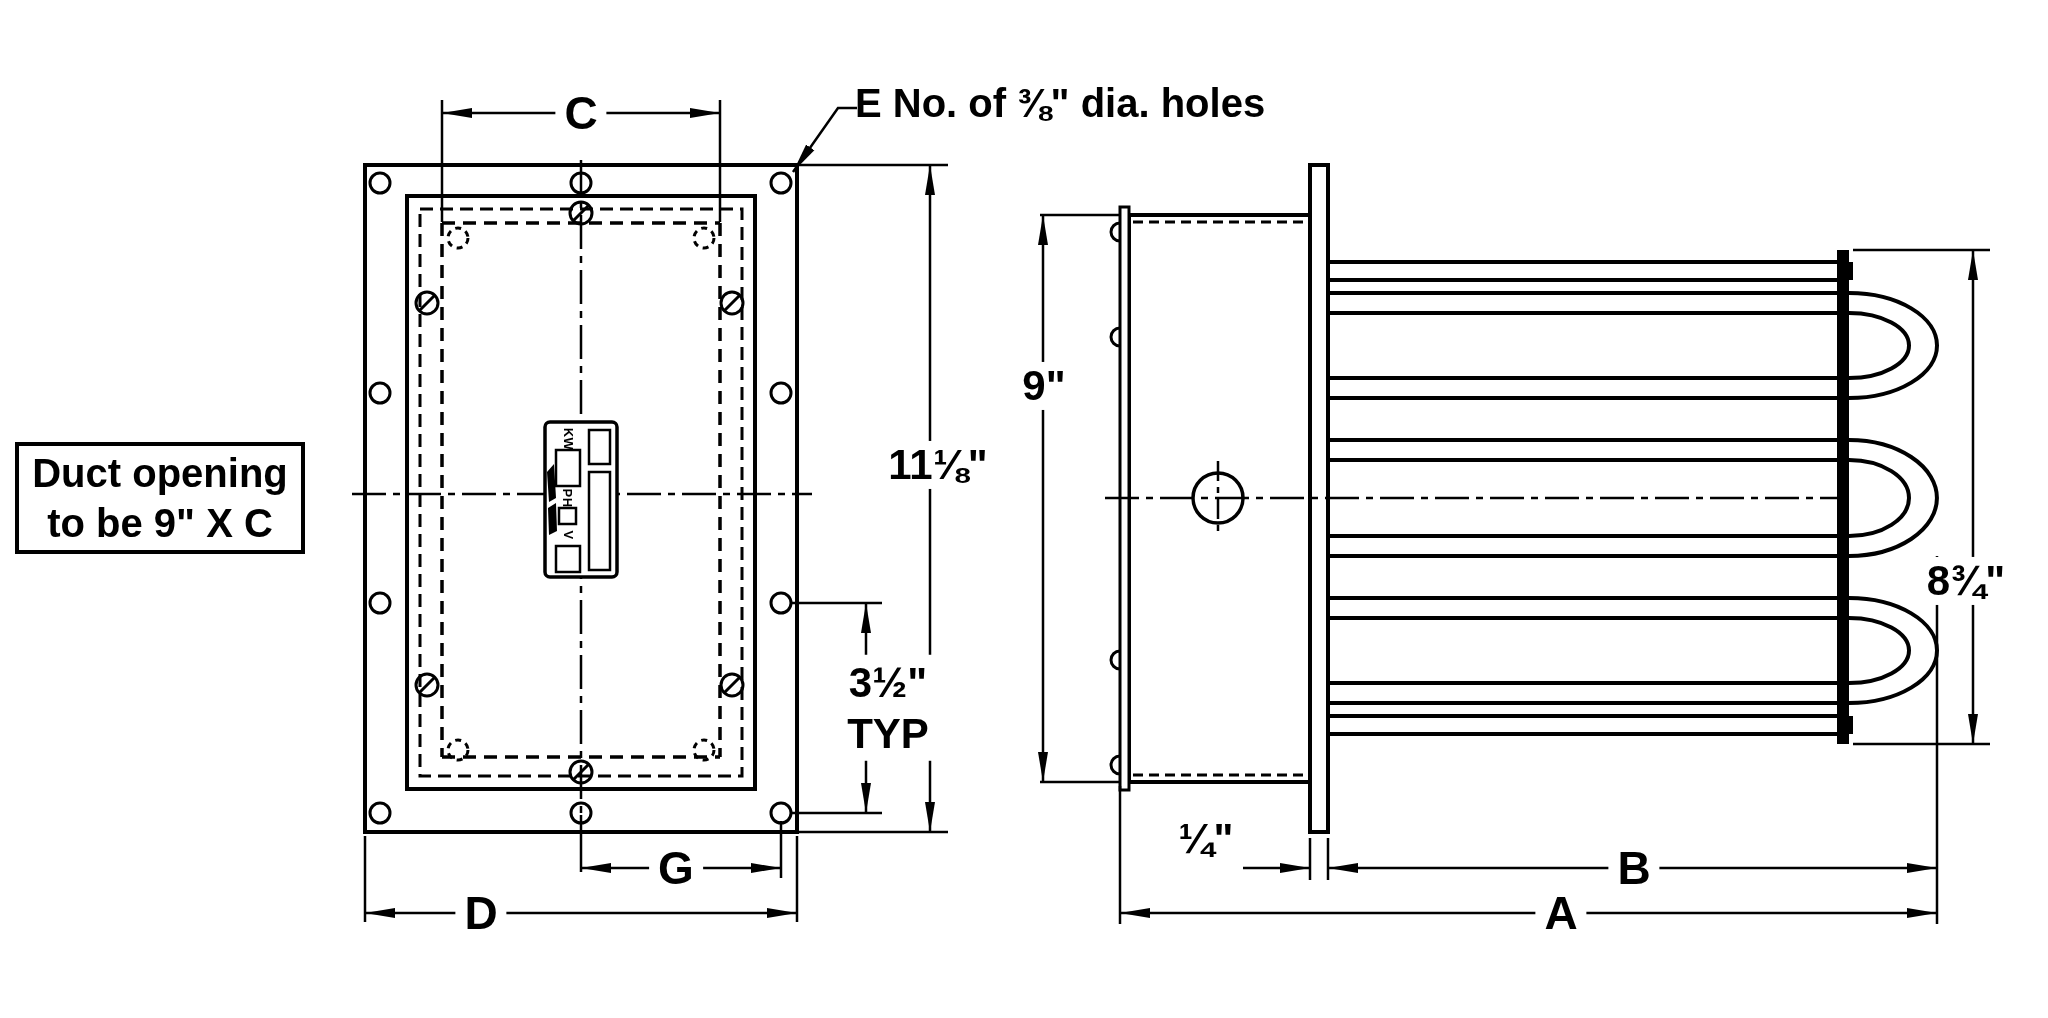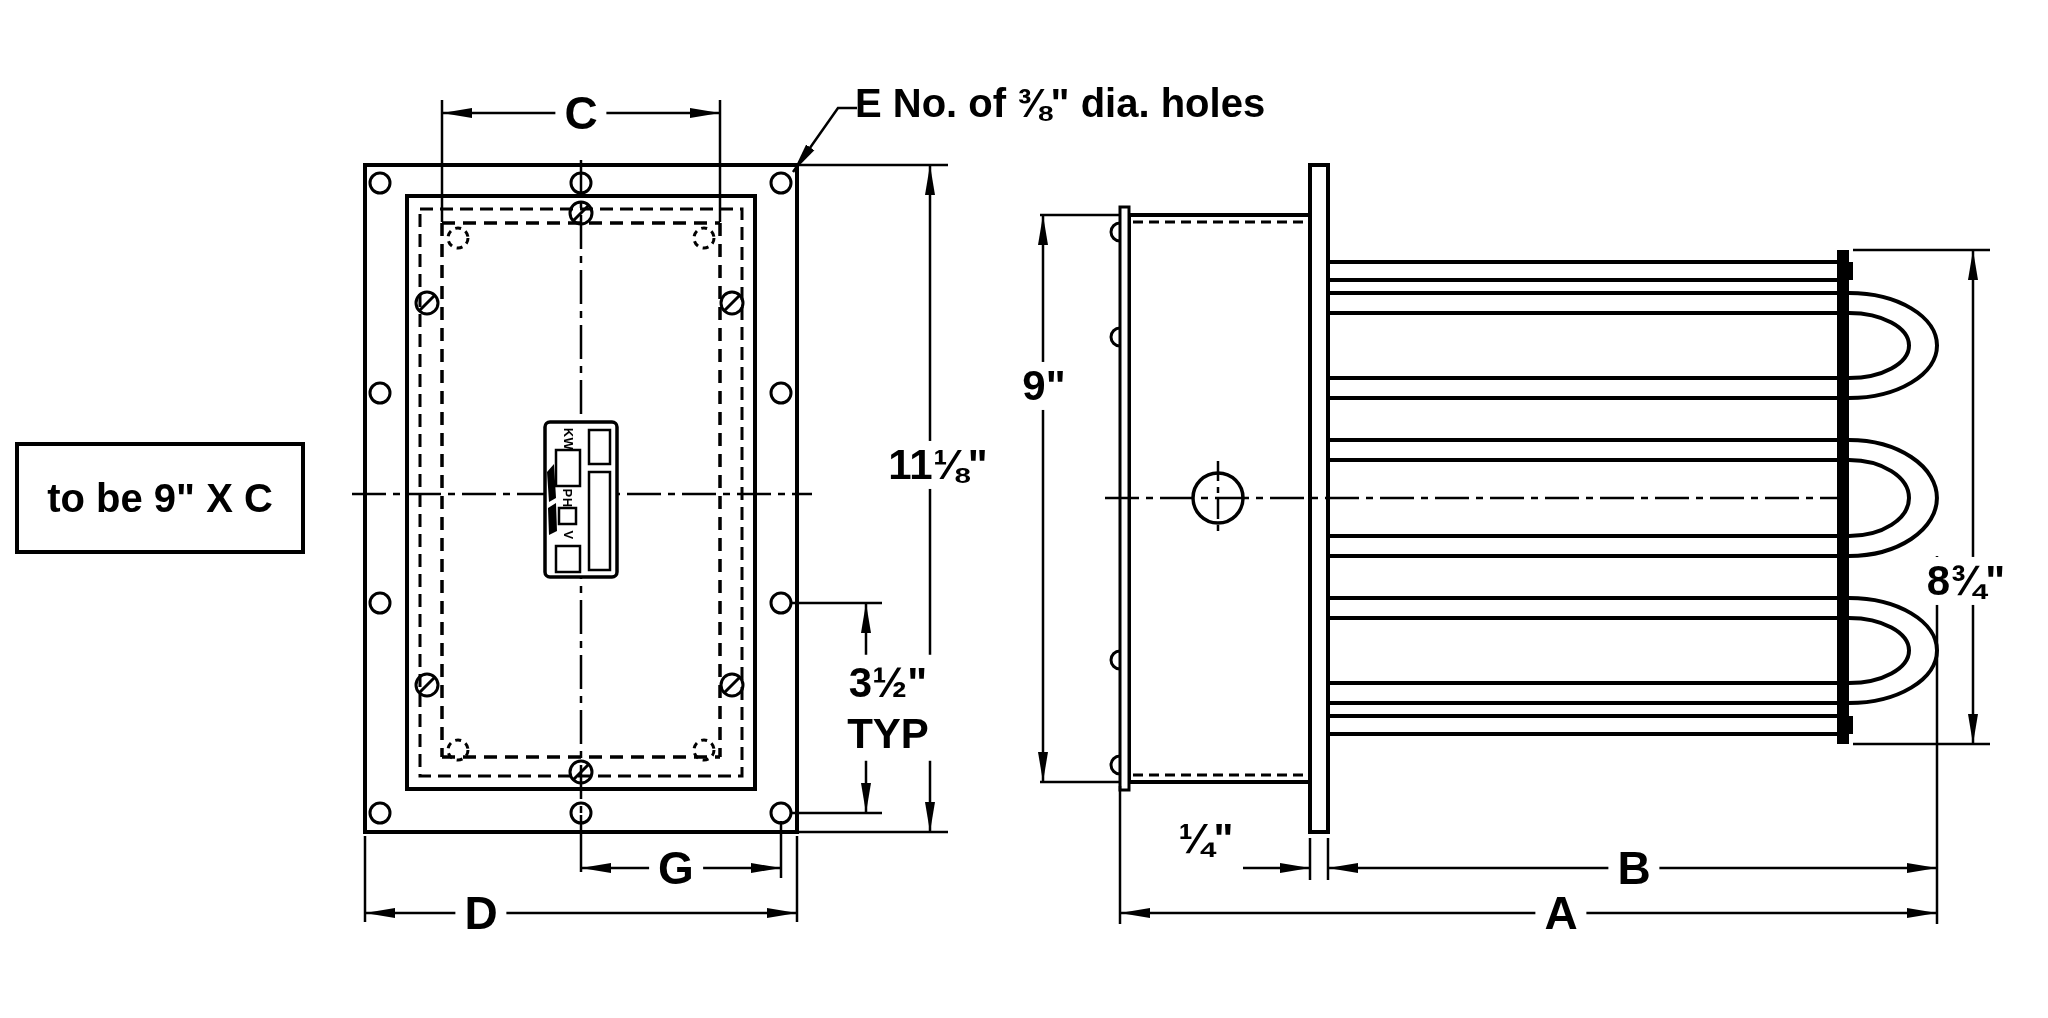--- a/index.html
+++ b/index.html
@@ -249,20 +249,21 @@
 
   <div class="lbl pitch mask" style="left:888px;top:708px;">
     <div>3½"</div>
     <div>TYP</div>
   </div>
 
   <div class="lbl dimletter mask" style="left:676px;top:868px;">G</div>
   <div class="lbl dimletter mask" style="left:481px;top:913px;">D</div>
 
   <div class="notebox">
+    <div>Duct opening</div>
     <div>to be 9" X C</div>
   </div>
 
   <div class="lbl dimfrac mask" style="left:1044px;top:386px;">9"</div>
   <div class="lbl dimfrac" style="left:1206px;top:839px;">¼"</div>
   <div class="lbl dimletter mask" style="left:1634px;top:868px;">B</div>
   <div class="lbl dimletter mask" style="left:1561px;top:913px;">A</div>
   <div class="lbl dimfrac mask" style="left:1966px;top:581px;">8¾"</div>
 
   <div class="npl" style="left:568px;top:439px;">KW</div>

